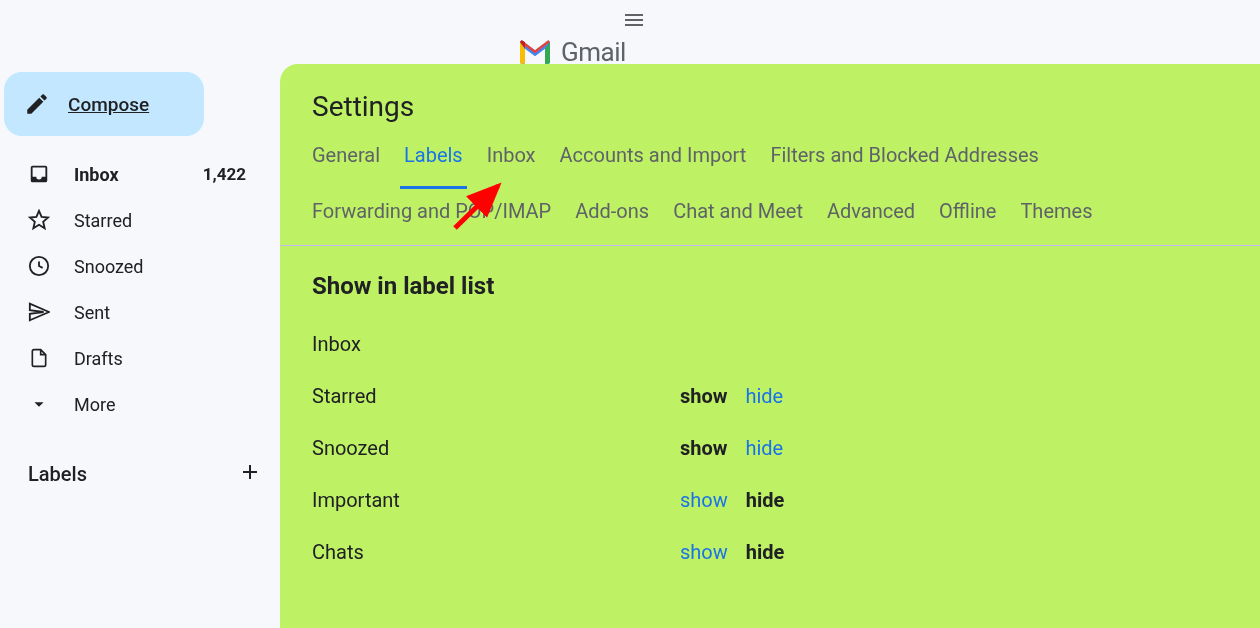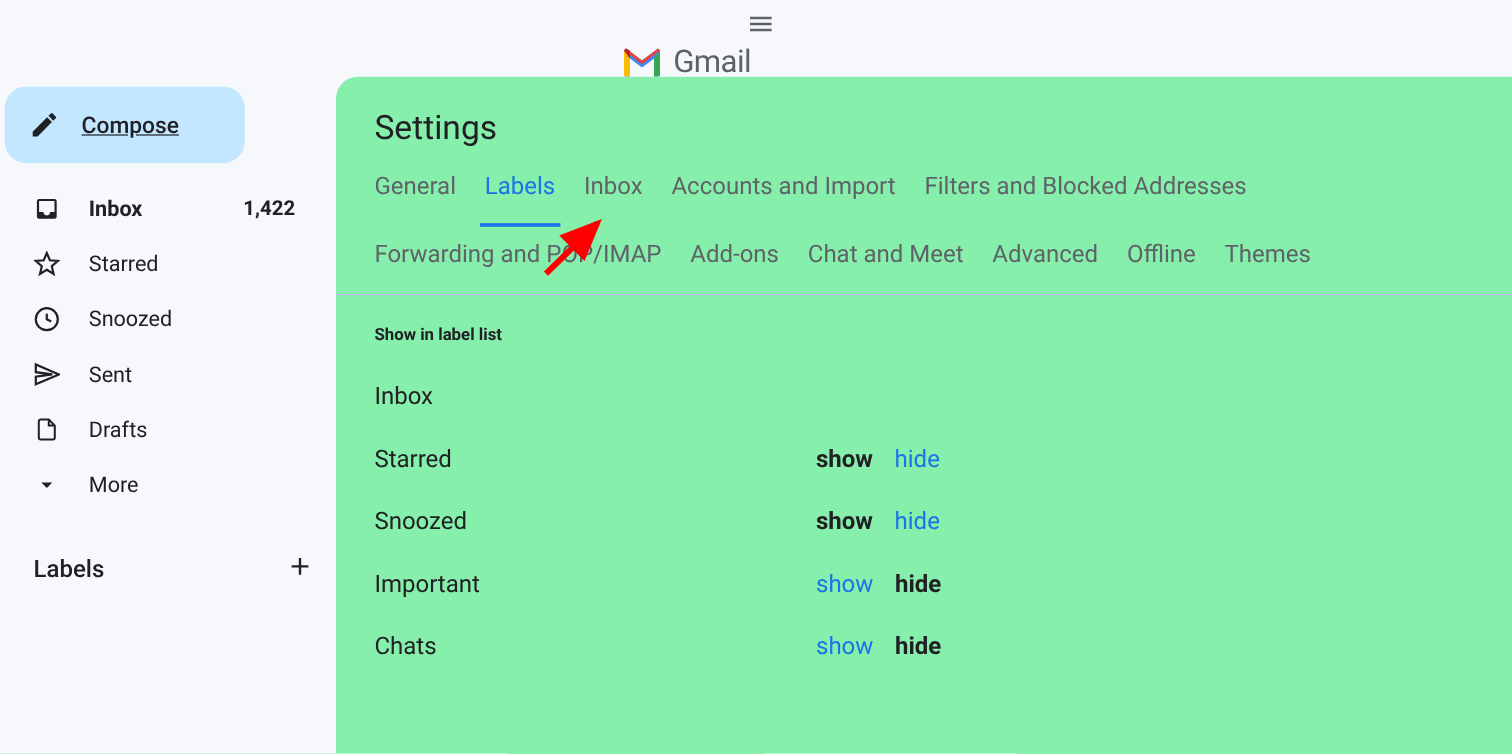--- a/index.html
+++ b/index.html
@@ -28,32 +28,32 @@
     .nav-item { display: flex; align-items: center; height: 40px; padding: 0 24px 0 28px; border-radius: 0 20px 20px 0; cursor: pointer; margin: 6px 10px 6px 0;}
     .nav-icon { width: 22px; height: 22px; display:flex; align-items:center; justify-content:center; color: #202124;}
     .nav-label { font-size: 18px; margin-left: 24px; color: #202124; flex:1;}
     .nav-item.active .nav-label { font-weight: 700; }
     .nav-count { font-size: 17px; color: #202124; }
     .nav-item.active .nav-count { font-weight: 700; }
     
     .labels-hdr { display: flex; align-items: center; padding: 0 18px 0 28px; margin-top: 36px; cursor: pointer; }
     .labels-hdr-text { font-size: 20px; font-weight: 500; flex:1; }
     
-    .content { flex: 1; background: #86efac; border-radius: 18px 0 0 0; margin-top: 0; overflow: hidden; padding-top: 18px;}
+    .content { flex: 1; background: #bef264; border-radius: 18px 0 0 0; margin-top: 0; overflow: hidden; padding-top: 18px;}
     .settings-title { font-size: 28px; font-weight: 400; padding: 8px 0 20px 32px; }
     
     .tabs-row { display:flex; flex-wrap:wrap; column-gap: 24px; row-gap: 26px; padding: 0 32px; border-bottom: 1px solid #c4b5fd; padding-bottom: 16px;}
     .tab { font-size: 20px; color: #5f6368; cursor: pointer; position: relative; padding-bottom: 6px;}
     .tab.active { color: #1a73e8; }
     .tab.active::after { content:""; position:absolute; left:-4px; right:-4px; bottom:-16px; height:3px; background:#1a73e8; }
     
     .labels-table { padding: 24px 32px; }
     .lt-header { display:flex; }
     .lt-col1 { width: 368px; font-size: 20px; font-weight: 700; }
-    .lt-col2 { width: 220px; font-size: 14px; font-weight: 700; line-height: 1.4;}
+    .lt-col2 { width: 220px; font-size: 24px; font-weight: 700; line-height: 1.4;}
     .lt-row { display:flex; align-items:center; margin-top: 28px; }
     .lt-label { width: 368px; font-size: 20px; color: #202124; }
     .lt-actions { display:flex; gap: 18px; justify-content: flex-end; }
     .lt-action { font-size: 20px; cursor: pointer; }
     .lt-action.current { font-weight: 700; color: #202124; }
     .lt-action.link { color: #1a73e8; font-weight: 400;}
     
     .arrow-annotation { position: absolute; pointer-events: none; }
   </style>
 </head>

